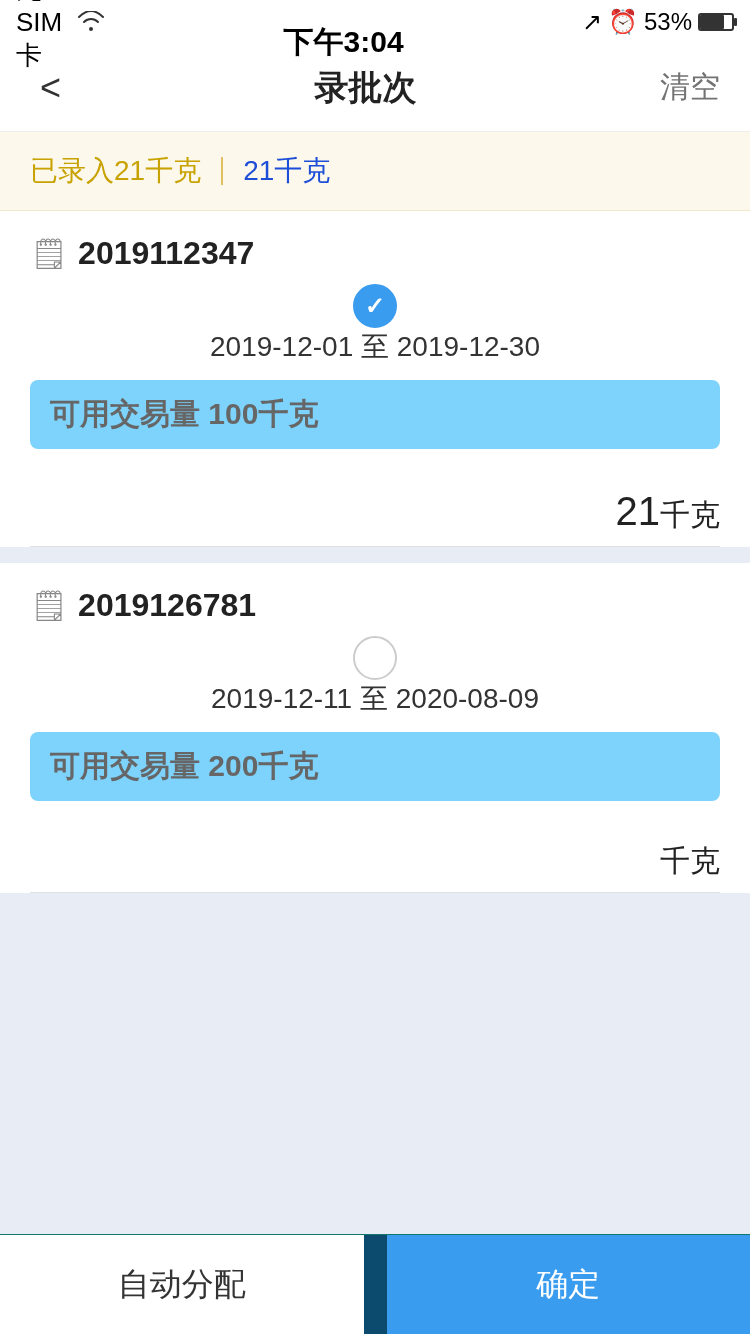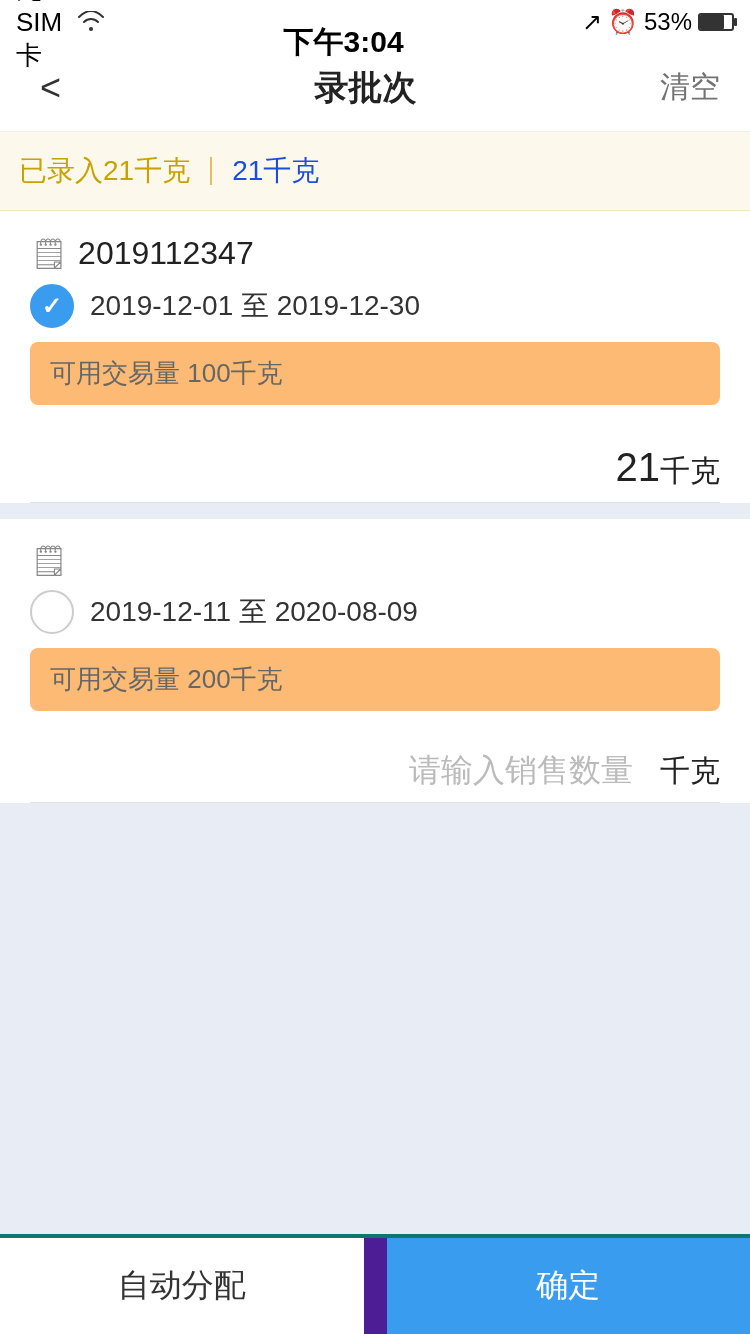--- a/index.html
+++ b/index.html
@@ -66,21 +66,21 @@
     }
     .nav-action {
       font-size: 30px;
       color: #737373;
       cursor: pointer;
     }
 
     
     .info-banner {
       background: #fdf8ec;
-      padding: 20px 19px;
+      padding: 20px 30px;
       display: flex;
       align-items: center;
       gap: 20px;
       border-bottom: 1px solid #f0e8c8;
     }
     .info-label {
       color: #c8a200;
       font-size: 28px;
     }
     .info-divider {
@@ -108,29 +108,29 @@
       align-items: center;
       gap: 10px;
       margin-bottom: 12px;
     }
     .doc-icon {
       font-size: 30px;
       color: #888;
     }
     .batch-id {
       font-size: 32px;
-      font-weight: 400;
+      font-weight: 700;
       color: #222;
     }
 
     .date-row {
       display: flex;
       align-items: center;
-      gap: 16px;
       margin-bottom: 14px;
+      flex-direction: column;
     }
     .radio-circle {
       width: 44px;
       height: 44px;
       border-radius: 50%;
       border: 2px solid #ccc;
       background: #fff;
       flex-shrink: 0;
       display: flex;
       align-items: center;
@@ -145,26 +145,27 @@
       color: #fff;
       font-size: 24px;
       font-weight: bold;
     }
     .date-text {
       font-size: 28px;
       color: #333;
     }
 
     .avail-box {
-      background: #fdba74;
+      background: #7dd3fc;
       border-radius: 8px;
       padding: 14px 20px;
-      font-size: 26px;
+      font-size: 30px;
       color: #666;
       margin-left: 0;
+      font-weight: bold;
     }
 
     
     .amount-row {
       display: flex;
       justify-content: flex-end;
       align-items: baseline;
       padding: 20px 30px 10px 30px;
       background: #fff;
       gap: 0;
@@ -230,22 +231,22 @@
       min-height: 440px;
     }
 
     
     .bottom-bar {
       position: fixed;
       bottom: 0;
       width: 750px;
       height: 100px;
       display: flex;
-      background: #4c1d95;
-      border-top: 4px solid #0f766e;
+      background: #0c4a6e;
+      border-top: 1px solid #0f766e;
       gap: 23px;
     }
     .btn-auto {
       flex: 1;
       display: flex;
       align-items: center;
       justify-content: center;
       font-size: 32px;
       color: #333;
       background: #fff;
@@ -330,31 +331,31 @@
     </div>
     <div class="amount-divider"></div>
   </div>
 
   <div class="section-sep"></div>
 
   <div class="card">
     <div class="card-inner">
       <div class="batch-id-row">
         <span class="doc-icon">🗒</span>
+        <span class="batch-id">2019126781</span>
       </div>
       <div class="date-row">
         <div class="radio-circle"></div>
         <span class="date-text">2019-12-11 至 2020-08-09</span>
       </div>
       <div class="avail-box">
         <span>可用交易量 200千克</span>
       </div>
     </div>
     <div class="input-row">
-      <input class="input-field" type="number" placeholder="请输入销售数量" style="">
       <span class="input-unit">千克</span>
     </div>
     <div class="input-divider"></div>
   </div>
 
   <div class="empty-area"></div>
 
 </div>
 
 <div class="bottom-bar">

